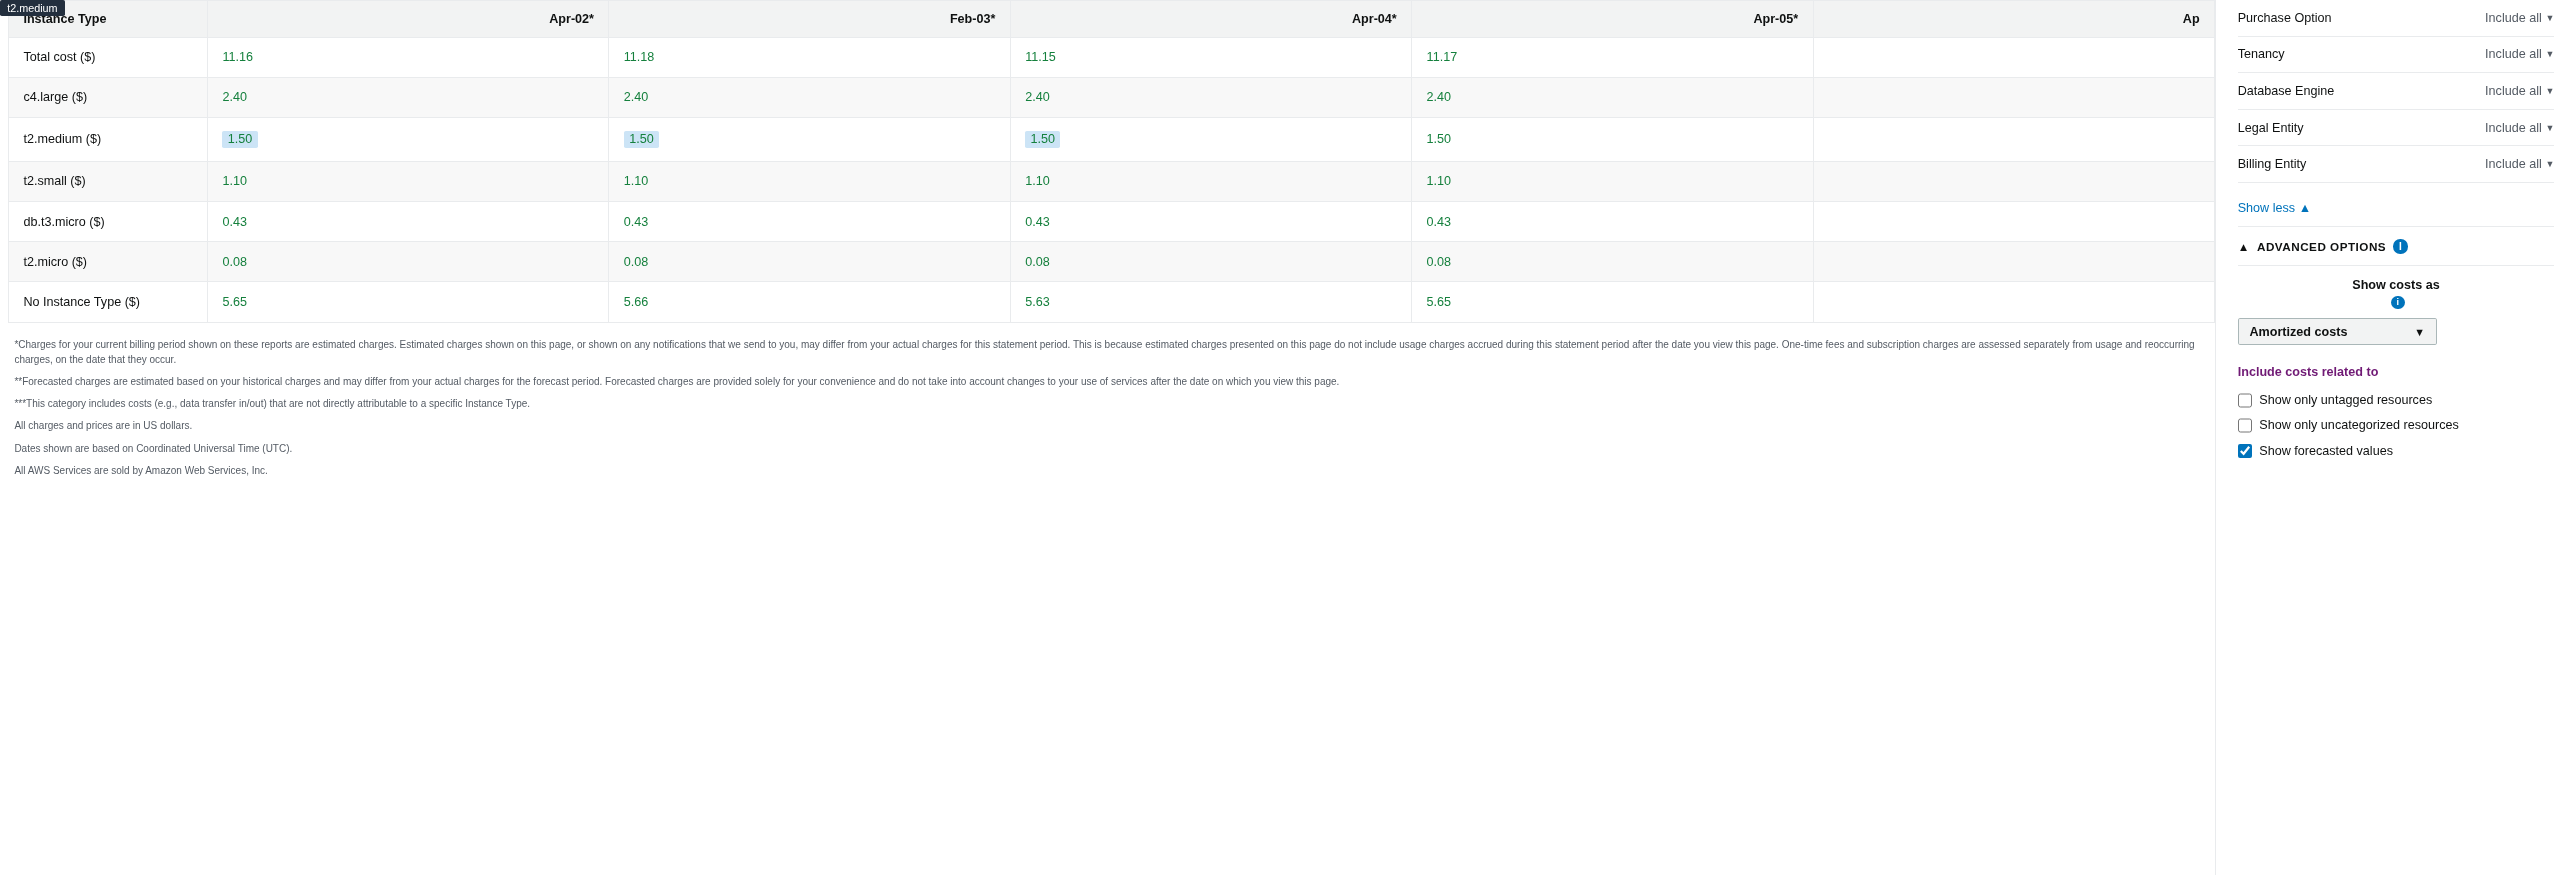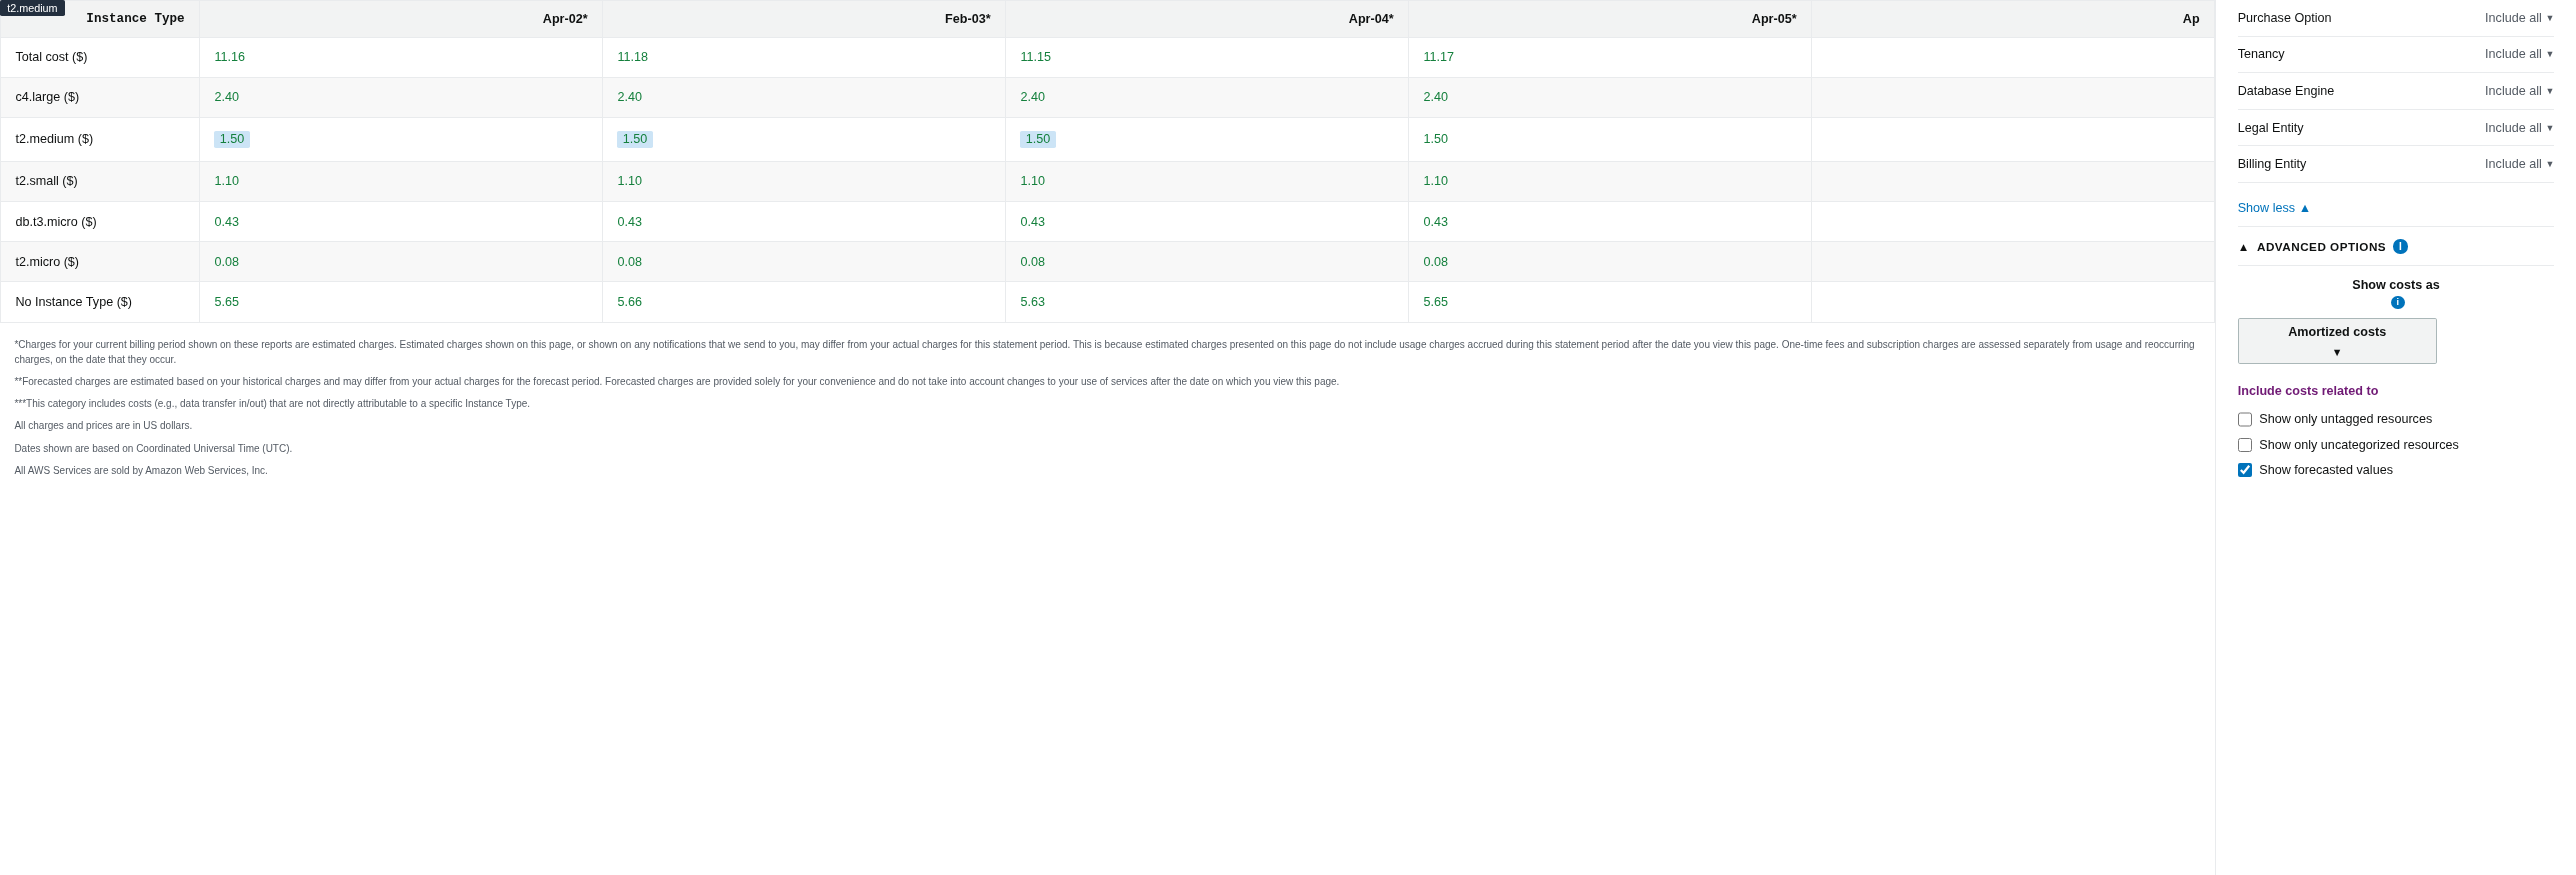--- a/index.html
+++ b/index.html
@@ -176,21 +176,20 @@
       border-radius: 1.8px;
       background: #f2f3f3;
       padding: 5.4px 10.8px;
       cursor: pointer;
       font-size: 12.6px;
       font-weight: 700;
       color: #0f1111;
       gap: 7.2px;
       width: 199px;
       justify-content: space-between;
-      flex-direction: column;
     }
     .costs-dropdown .dropdown-arrow {
       font-size: 10.8px;
     }
     .include-costs-section {
       padding: 12.6px 0 7.2px 0;
     }
     .include-costs-label {
       font-size: 12.6px;
       font-weight: 700;
@@ -222,28 +221,28 @@
       align-items: center;
       justify-content: center;
       font-weight: 700;
       margin-left: 3.6px;
     }
   </style>
 </head>
 <body>
 
 <div class="main-content">
-  <div class="table-container" style="position:relative;">
+  <div class="table-container" style="position:relative;padding-left:8px;">
 
     <div class="tooltip-badge">t2.medium</div>
 
     <table>
       <thead>
         <tr>
-          <th style="text-align:right;font-family:Liberation Mono, monospace;">Instance Type</th>
+          <th style="text-align:left;">Instance Type</th>
           <th>Apr-02*</th>
           <th>Feb-03*</th>
           <th>Apr-04*</th>
           <th>Apr-05*</th>
           <th>Ap</th>
         </tr>
       </thead>
       <tbody id="table-body">
       <tr>
             <td style="text-align: left;">Total cost ($)</td>

